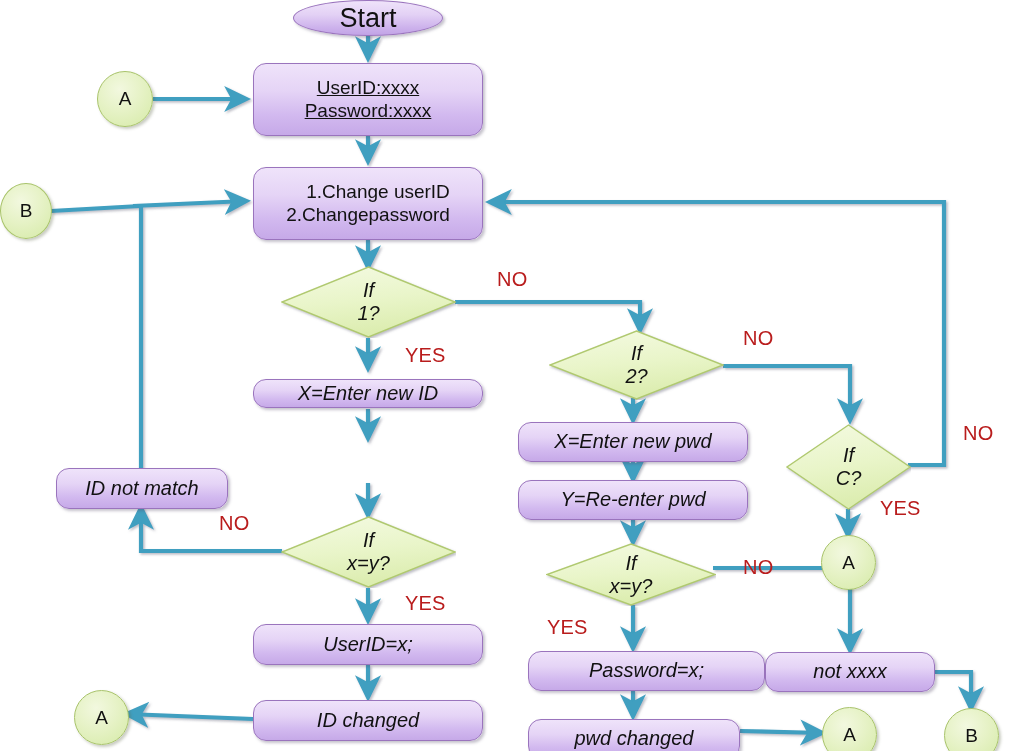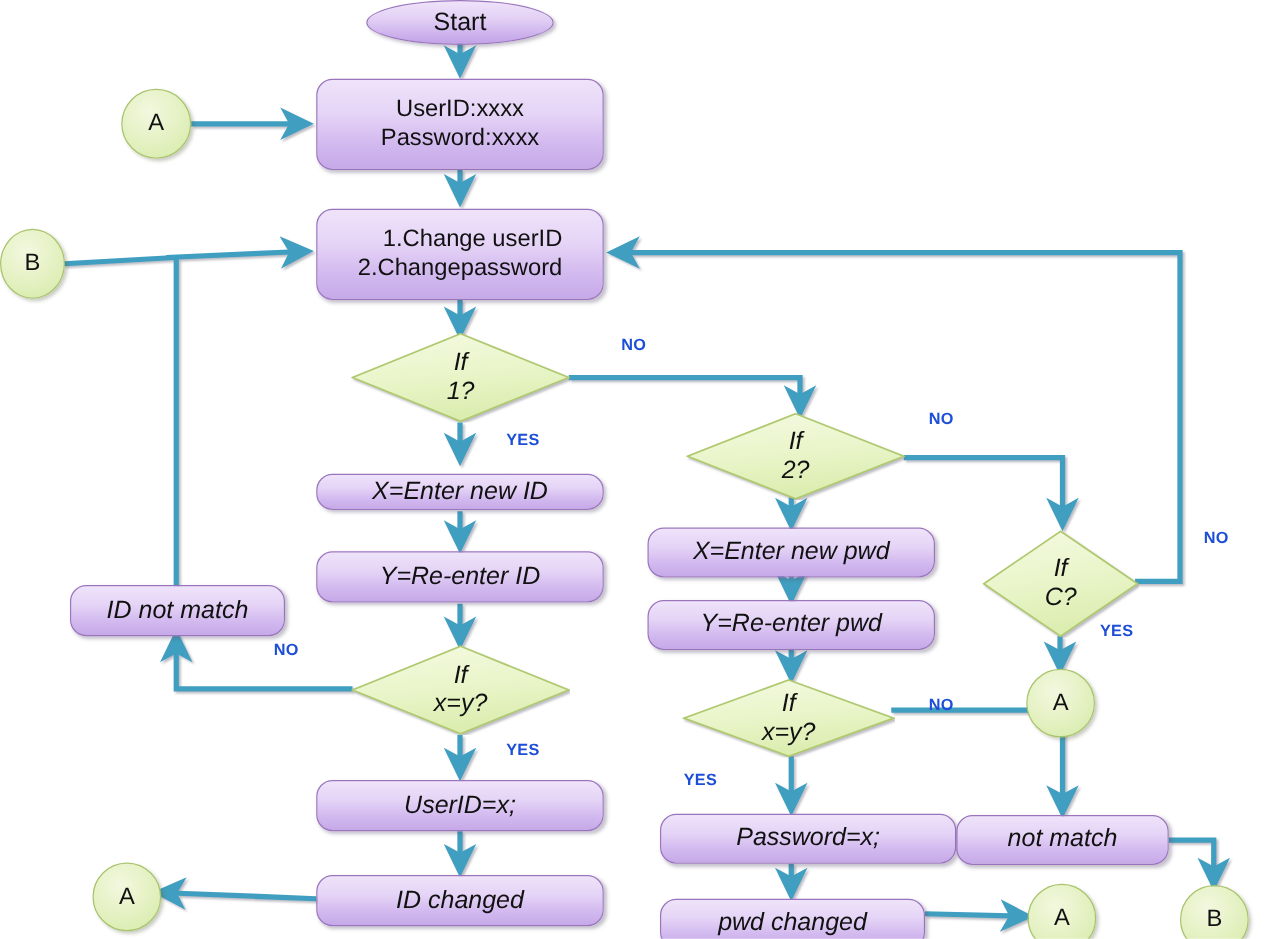--- a/index.html
+++ b/index.html
@@ -61,28 +61,28 @@
     z-index:1;
   }
   .diamond .dtext{
     position:relative;
     z-index:2;
     line-height:1.15;
   }
   
   .edgelabel{
     position:absolute;
-    color:#1d4ed8;
-    font-weight:bold;
-    font-size:13px;
+    color:#b91c1c;
+    font-weight:normal;
+    font-size:20px;
     letter-spacing:0.2px;
     z-index:4;
     white-space:nowrap;
   }
-  .t20{font-size:20px;}
+  .t20{font-size:27px;}
   .t19{font-size:19px;}
   .t18{font-size:20px;font-style:italic;}
 </style>
 </head>
 <body>
 
 <div id="canvas">
 
   <svg id="edges" viewBox="0 0 1021 751" xmlns="http://www.w3.org/2000/svg">
     <defs>
@@ -152,21 +152,21 @@
 
       <path d="M935,672 L971,672 L971,708" marker-end="url(#ah)"></path>
     </g>
   </svg>
 
   <div class="node oval t20" style="left:293px; top:0px; width:150px; height:36px;">
     <span>Start</span>
   </div>
 
   <div class="node box t19" style="left:253px; top:63px; width:230px; height:73px;">
-    <span style="white-space:pre-line;">UserID:xxxx
+    <span style="white-space:pre-line;text-decoration:underline;">UserID:xxxx
 Password:xxxx</span>
   </div>
 
   <div class="node box t19" style="left:253px; top:167px; width:230px; height:73px;">
     <span style="white-space:pre-line;text-align:right;">1.Change userID
 2.Changepassword</span>
   </div>
 
   <div class="node diamond t18" style="left:281px; top:266px; width:175px; height:72px;">
     <svg class="dshape" viewBox="0 0 175 72" preserveAspectRatio="none">
@@ -189,23 +189,20 @@
       <polygon points="62.5,1 124,43 62.5,85 1,43" fill="url(#gDia)" stroke="#b0c96f" stroke-width="1.4" filter="url(#sh)"></polygon>
     </svg>
     <span class="dtext" style="white-space:pre-line;">If
 C?</span>
   </div>
 
   <div class="node box t18" style="left:253px; top:379px; width:230px; height:29px;">
     <span>X=Enter new ID</span>
   </div>
 
-  <div class="node box t18" style="left:253px; top:441px; width:230px; height:41px;">
-    <span>Y=Re-enter  ID</span>
-  </div>
 
   <div class="node diamond t18" style="left:281px; top:516px; width:175px; height:72px;">
     <svg class="dshape" viewBox="0 0 175 72" preserveAspectRatio="none">
       <polygon points="87.5,1 174,36 87.5,71 1,36" fill="url(#gDia)" stroke="#b0c96f" stroke-width="1.4" filter="url(#sh)"></polygon>
     </svg>
     <span class="dtext" style="white-space:pre-line;">If
 x=y?</span>
   </div>
 
   <div class="node box t18" style="left:56px; top:468px; width:172px; height:41px;">
@@ -238,21 +235,21 @@
 
   <div class="node box t18" style="left:528px; top:651px; width:237px; height:40px;">
     <span>Password=x;</span>
   </div>
 
   <div class="node box t18" style="left:528px; top:719px; width:212px; height:40px;">
     <span>pwd changed</span>
   </div>
 
   <div class="node box t18" style="left:765px; top:652px; width:170px; height:40px;">
-    <span>not match</span>
+    <span>not xxxx</span>
   </div>
 
   <div class="node circle t19" style="left:97px; top:71px; width:56px; height:56px;">
     <span>A</span>
   </div>
 
   <div class="node circle t19" style="left:0px; top:183px; width:52px; height:56px;">
     <span>B</span>
   </div>
 

